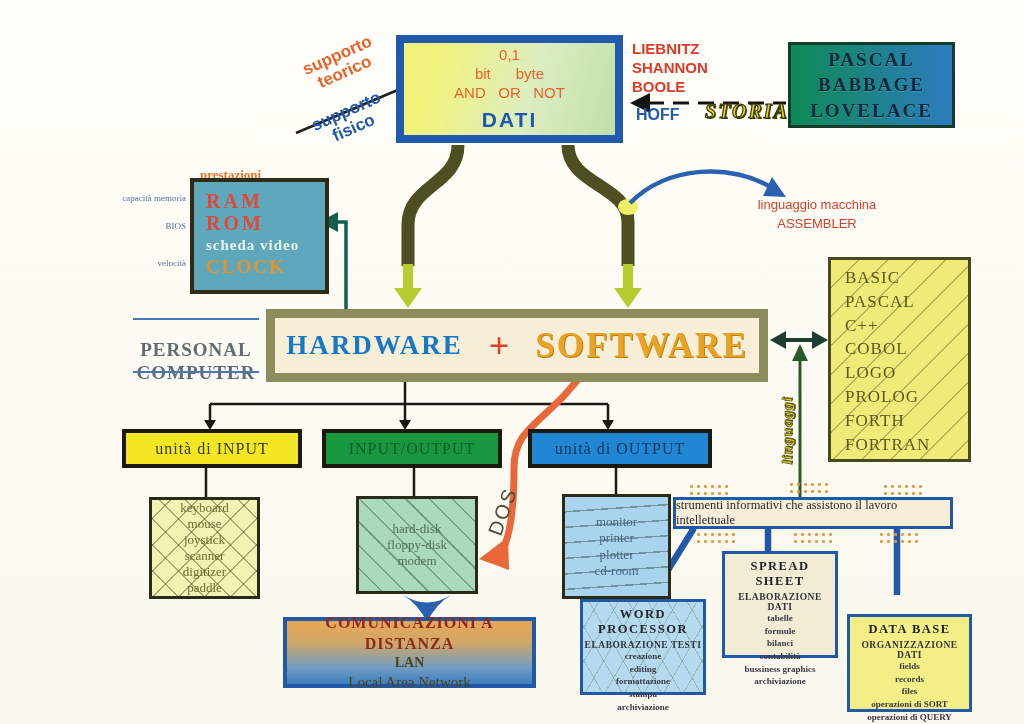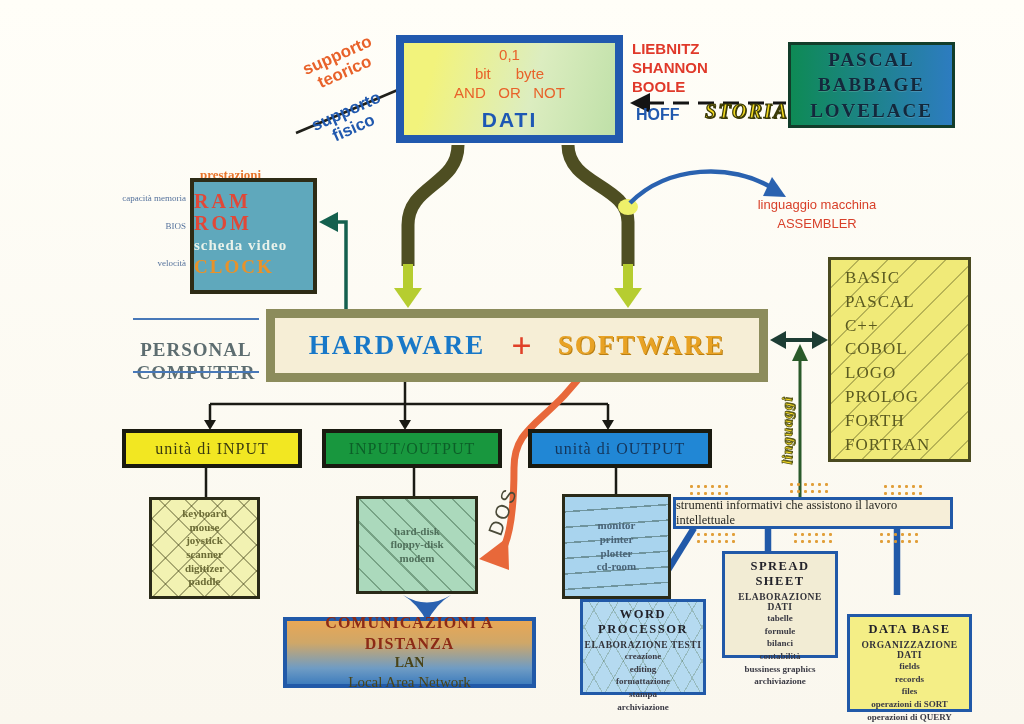--- a/index.html
+++ b/index.html
@@ -30,57 +30,57 @@
           font-size:20px;letter-spacing:2px;color:#f0d820;-webkit-text-stroke:1.2px #3a3a08;
           text-shadow:1px 1px 0 #3a3a08;}
   .pioneers{left:788px;top:42px;width:161px;height:80px;border:3px solid #123d2a;
             background:linear-gradient(90deg,#0e8a55,#2d7cc0);color:#13283c;font-weight:bold;
             font-size:19px;letter-spacing:2px;line-height:1.35;display:flex;align-items:center;
             justify-content:center;text-align:center;text-shadow:0 1px 0 rgba(255,255,255,.15);}
 
   
   .prest{left:200px;top:167px;width:110px;color:#e8742a;font-weight:bold;font-size:13px;}
   .rambox{left:190px;top:178px;width:119px;height:100px;border:4px solid #2e2c16;background:#5fa8bc;
-          padding-top:8px;line-height:1.12;}
+          padding-top:8px;padding-left:12px;line-height:1.12;}
   .rambox .ram{color:#e04838;font-weight:bold;font-size:20px;letter-spacing:3px;}
   .rambox .vid{color:#e9f2ea;font-weight:bold;font-size:15px;letter-spacing:1px;margin-top:2px;}
   .rambox .clk{color:#e8922a;font-weight:bold;font-size:19px;letter-spacing:2px;margin-top:2px;}
   .sidelab{width:92px;text-align:right;color:#55729c;font-size:9px;}
 
   .asm{left:735px;top:196px;width:164px;text-align:center;color:#d8402a;
        font-family:"Liberation Sans",sans-serif;font-size:13px;line-height:1.45;}
 
   
   .pcline{background:#4878b8;height:2px;width:126px;left:133px;}
   .pclabel{left:133px;top:339px;width:126px;text-align:center;color:#5d6d70;font-size:19px;
            font-weight:bold;line-height:1.2;letter-spacing:1px;}
   .mainbar{left:266px;top:309px;width:484px;height:55px;border:9px solid #8c8c5c;background:#f6eed6;
            display:flex;align-items:center;justify-content:center;gap:26px;}
   .mainbar .hw{color:#1878c8;font-weight:bold;font-size:27px;letter-spacing:2px;}
   .mainbar .pl{color:#e04028;font-weight:bold;font-size:36px;line-height:1;}
-  .mainbar .sw{color:#e8a224;font-weight:bold;font-size:27px;letter-spacing:2px;text-shadow:1px 1px 0 #b97f14;}
+  .mainbar .sw{color:#e8a224;font-weight:bold;font-size:35px;letter-spacing:2px;text-shadow:1px 1px 0 #b97f14;}
 
   
   .langbox{left:828px;top:257px;width:123px;height:193px;border:3px solid #4a4a20;background:#f0ea78;
            background-image:repeating-linear-gradient(135deg,transparent 0 19px,rgba(90,90,30,.38) 19px 20.5px);
            padding:6px 0 0 14px;color:#5a5a20;font-size:17px;line-height:1.4;letter-spacing:1px;}
   .linguaggi{left:739px;top:422px;width:96px;text-align:center;transform:rotate(-90deg);
              font-weight:bold;font-style:italic;font-size:15px;letter-spacing:1px;color:#f5d820;
              -webkit-text-stroke:.8px #5a5a1a;text-shadow:1px 1px 0 #5a5a1a;}
 
   
   .unit{height:31px;border:4px solid #1a1a10;display:flex;align-items:center;justify-content:center;
         font-size:16px;letter-spacing:1px;}
   .unit.in{left:122px;top:429px;width:172px;background:#f2e722;color:#3a3a10;}
   .unit.io{left:322px;top:429px;width:172px;background:#18973e;color:#0c5f28;}
   .unit.out{left:528px;top:429px;width:176px;background:#2187d5;color:#14355a;}
 
   
   .dev{border:3.5px solid #2a2a18;display:flex;flex-direction:column;justify-content:center;
-       text-align:center;font-size:11px;line-height:1.24;font-weight:bold;}
+       text-align:center;font-size:13px;line-height:1.24;}
   .dev.kb{left:149px;top:497px;width:105px;height:96px;background:#f2f2b2;color:#6b6b35;
      background-image:repeating-linear-gradient(45deg,transparent 0 17px,rgba(60,60,20,.4) 17px 18.5px),
                       repeating-linear-gradient(-45deg,transparent 0 17px,rgba(60,60,20,.4) 17px 18.5px);}
   .dev.hd{left:356px;top:496px;width:116px;height:92px;background:#abd9bc;color:#4f6f5a;
      background-image:repeating-linear-gradient(45deg,transparent 0 15px,rgba(40,80,50,.4) 15px 16.5px);}
   .dev.mo{left:562px;top:494px;width:103px;height:99px;background:#a9d4ee;color:#4a6478;
      background-image:repeating-linear-gradient(176deg,transparent 0 14px,rgba(40,70,60,.45) 14px 15.5px);}
 
   .dos{left:470px;top:500px;width:66px;text-align:center;transform:rotate(-70deg);
        font-family:"Liberation Sans",sans-serif;font-size:20px;letter-spacing:2px;color:#4a4a38;}

